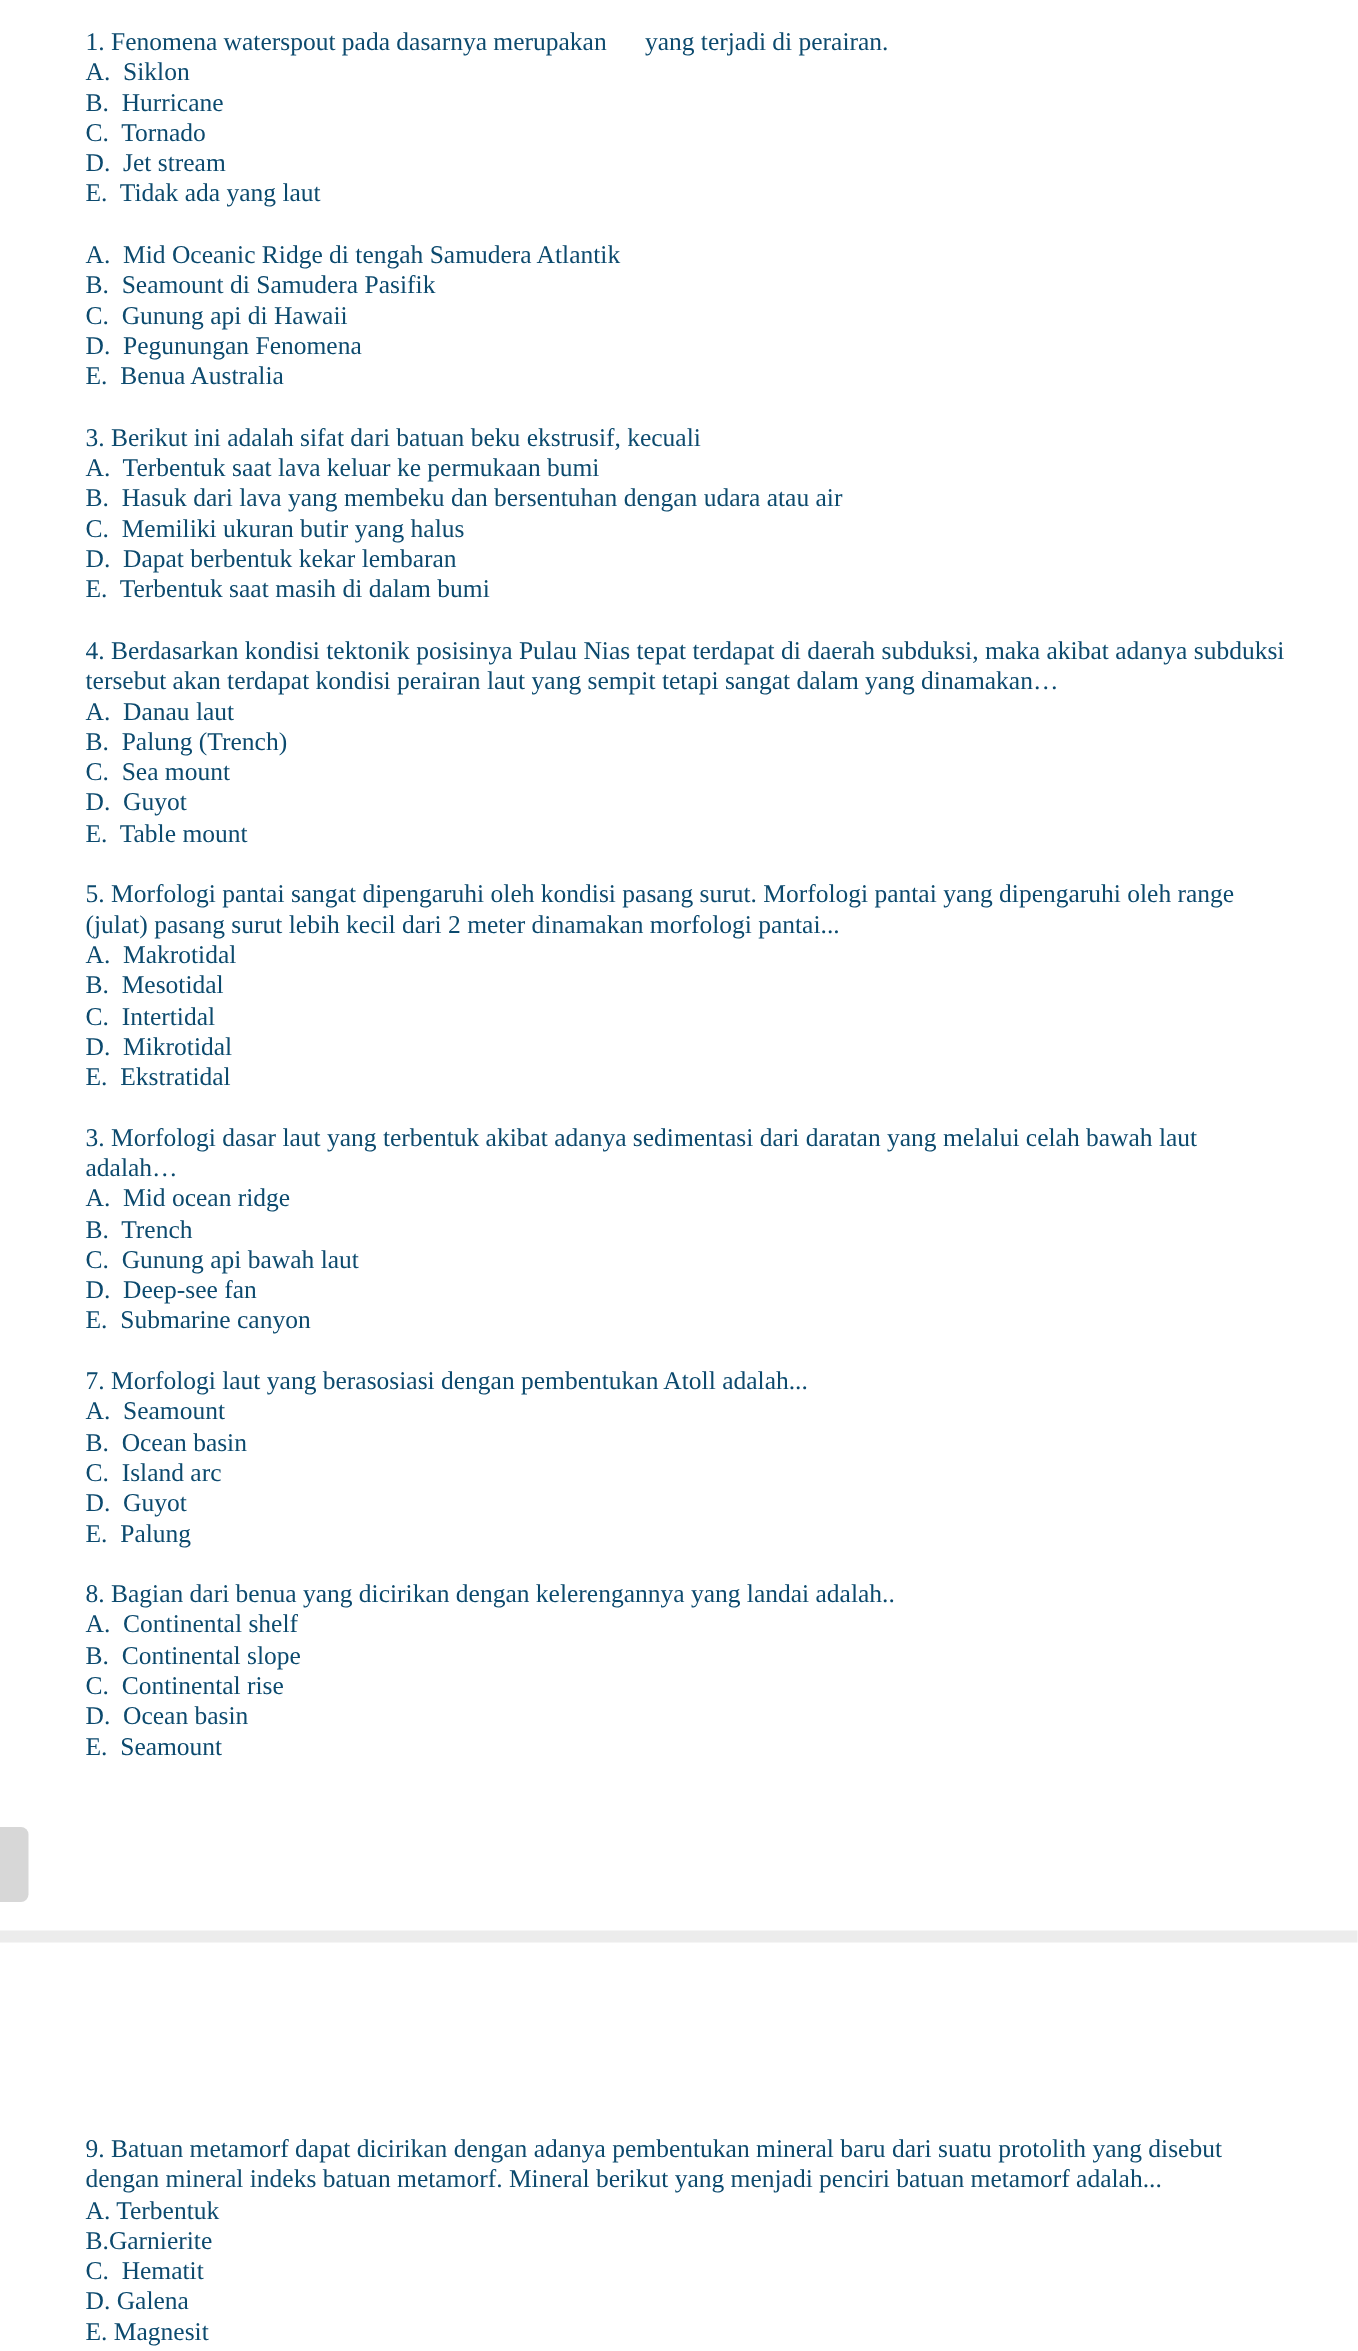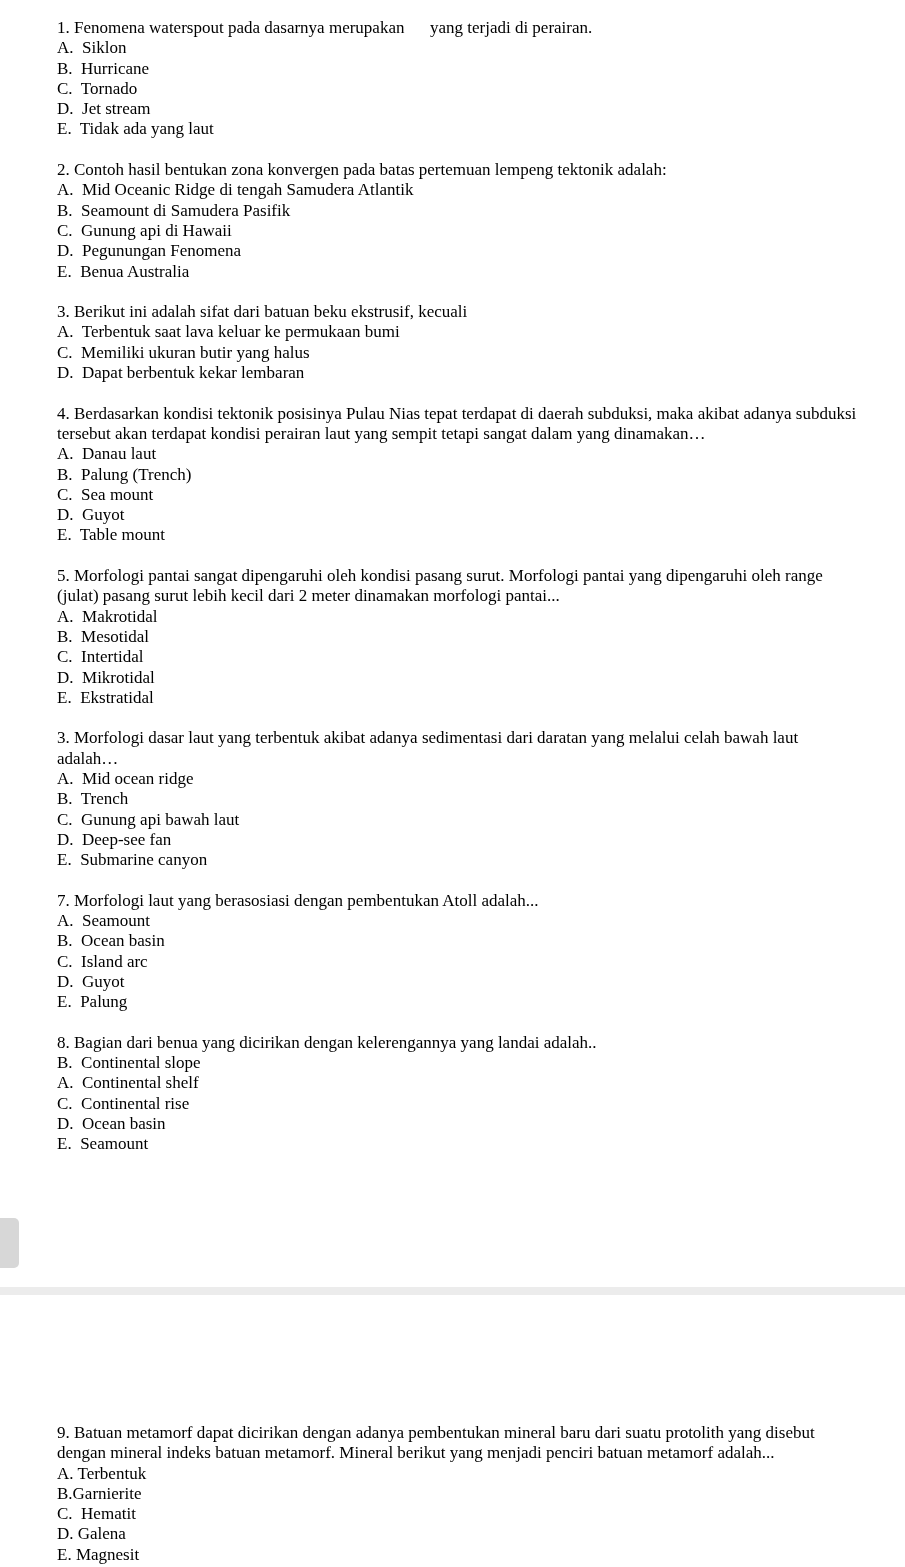--- a/index.html
+++ b/index.html
@@ -10,21 +10,21 @@
     position: relative;
     overflow: hidden;
     font-family: "Liberation Serif", "DejaVu Serif", serif;
   }
   .doc-text {
     position: absolute;
     left: 57px;
     width: 848px;
     font-size: 17px;
     line-height: 20.3px;
-    color: #000000;
+    color: #0c4a6e;
   }
   #page1 { top: 18px; }
   #page2 { top: 1423px; }
   .q { margin: 0 0 20.3px 0; }
   .q:last-child { margin-bottom: 0; }
   .qtext, .opt {
     white-space: pre-wrap;
     margin: 0;
   }
   .side-tab {
@@ -53,33 +53,34 @@
   <div class="q">
     <p class="qtext">1. Fenomena waterspout pada dasarnya merupakan      yang terjadi di perairan.</p>
     <p class="opt">A.  Siklon</p>
     <p class="opt">B.  Hurricane</p>
     <p class="opt">C.  Tornado</p>
     <p class="opt">D.  Jet stream</p>
     <p class="opt">E.  Tidak ada yang laut</p>
   </div>
 
   <div class="q">
-    <p class="qtext">2. Contoh hasil bentukan zona konvergen pada batas pertemuan lempeng tektonik adalah:</p>
     <p class="opt">A.  Mid Oceanic Ridge di tengah Samudera Atlantik</p>
     <p class="opt">B.  Seamount di Samudera Pasifik</p>
     <p class="opt">C.  Gunung api di Hawaii</p>
     <p class="opt">D.  Pegunungan Fenomena</p>
     <p class="opt">E.  Benua Australia</p>
   </div>
 
   <div class="q">
     <p class="qtext">3. Berikut ini adalah sifat dari batuan beku ekstrusif, kecuali</p>
     <p class="opt">A.  Terbentuk saat lava keluar ke permukaan bumi</p>
+    <p class="opt">B.  Hasuk dari lava yang membeku dan bersentuhan dengan udara atau air</p>
     <p class="opt">C.  Memiliki ukuran butir yang halus</p>
     <p class="opt">D.  Dapat berbentuk kekar lembaran</p>
+    <p class="opt">E.  Terbentuk saat masih di dalam bumi</p>
   </div>
 
   <div class="q">
     <p class="qtext">4. Berdasarkan kondisi tektonik posisinya Pulau Nias tepat terdapat di daerah subduksi, maka akibat adanya subduksi
 tersebut akan terdapat kondisi perairan laut yang sempit tetapi sangat dalam yang dinamakan…</p>
     <p class="opt">A.  Danau laut</p>
     <p class="opt">B.  Palung (Trench)</p>
     <p class="opt">C.  Sea mount</p>
     <p class="opt">D.  Guyot</p>
     <p class="opt">E.  Table mount</p>
@@ -109,22 +110,22 @@
     <p class="qtext">7. Morfologi laut yang berasosiasi dengan pembentukan Atoll adalah...</p>
     <p class="opt">A.  Seamount</p>
     <p class="opt">B.  Ocean basin</p>
     <p class="opt">C.  Island arc</p>
     <p class="opt">D.  Guyot</p>
     <p class="opt">E.  Palung</p>
   </div>
 
   <div class="q">
     <p class="qtext">8. Bagian dari benua yang dicirikan dengan kelerengannya yang landai adalah..</p>
+    <p class="opt">A.  Continental shelf</p>
     <p class="opt">B.  Continental slope</p>
-    <p class="opt">A.  Continental shelf</p>
     <p class="opt">C.  Continental rise</p>
     <p class="opt">D.  Ocean basin</p>
     <p class="opt">E.  Seamount</p>
   </div>
 
 </div>
 
 <div class="side-tab"></div>
 
 <div class="page-separator"></div>

